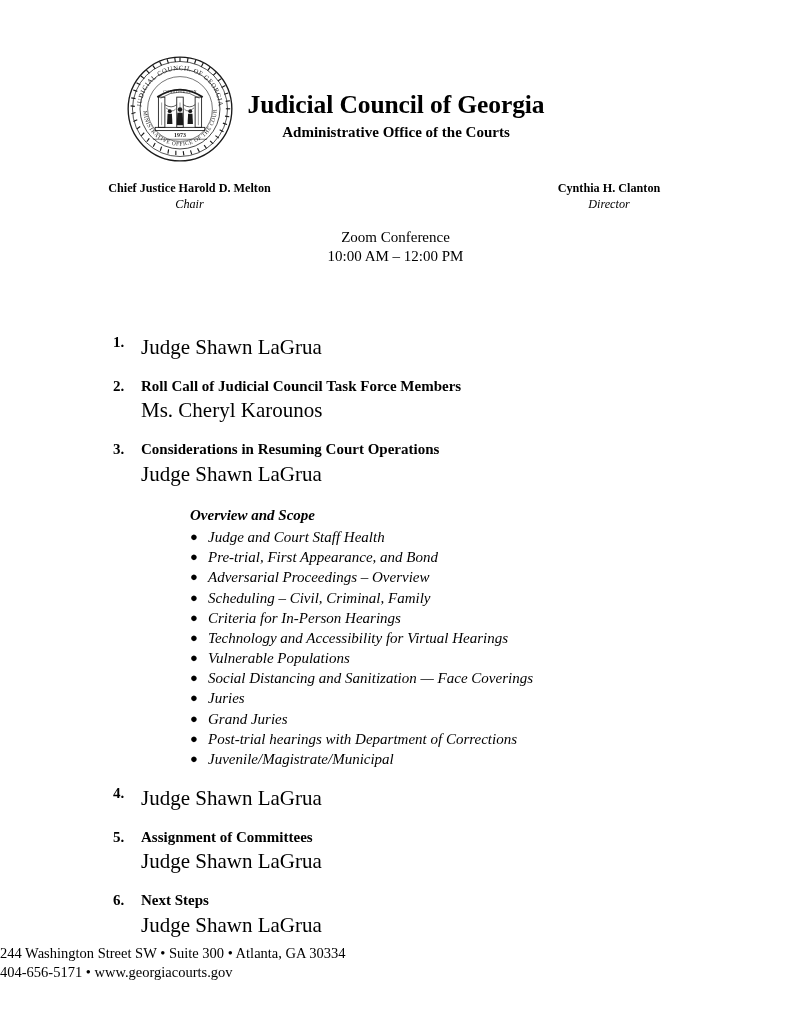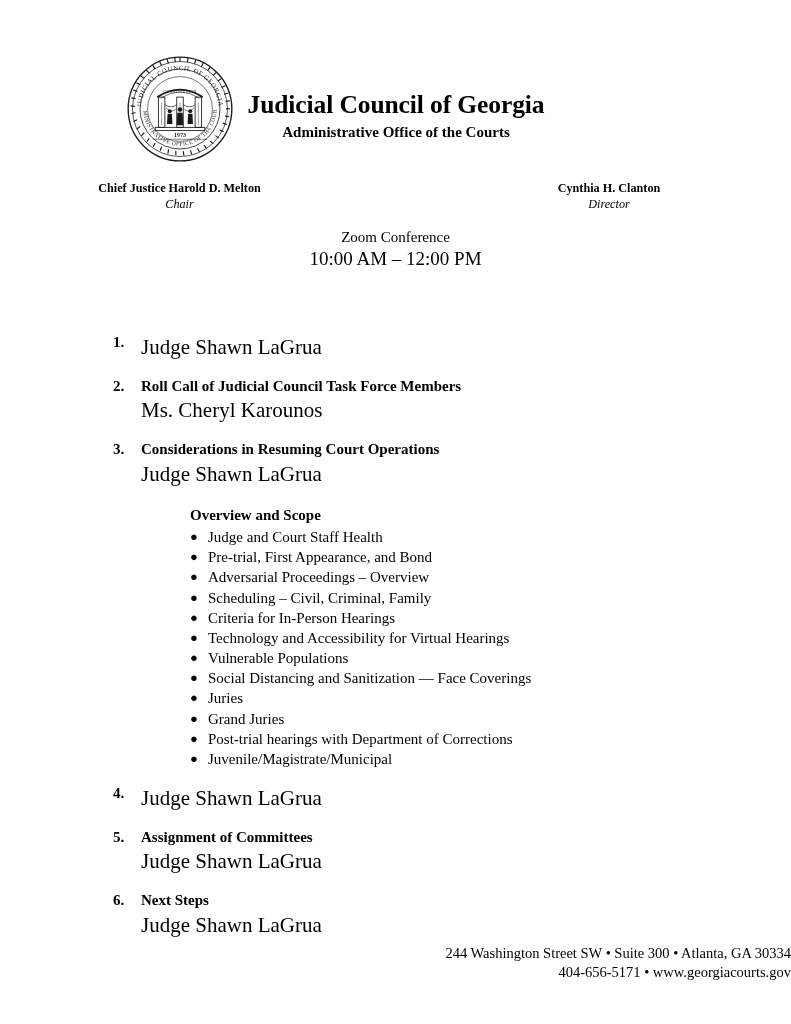--- a/index.html
+++ b/index.html
@@ -57,21 +57,21 @@
     font-size: 15px;
     font-weight: bold;
     line-height: 1.2;
     margin-top: 3px;
     white-space: nowrap;
   }
 
   
   .officers {
     position: absolute;
-    left: 0;
+    left: 10px;
     right: 0;
     top: 180px;
     height: 42px;
   }
   .officer {
     position: absolute;
     text-align: center;
     font-size: 12.2px;
     line-height: 1.32;
   }
@@ -98,21 +98,21 @@
     line-height: 1.26;
     margin-top: 1px;
   }
   .meeting-date {
     font-size: 15px;
     font-weight: bold;
     line-height: 1.27;
     margin-top: 21px;
   }
   .meeting-time {
-    font-size: 19px;
+    font-size: 15px;
     line-height: 1.27;
   }
 
   
   .agenda {
     position: absolute;
     left: 0;
     right: 0;
     top: 333px;
   }
@@ -138,20 +138,21 @@
   }
   .agenda-item .presenter {
     font-size: 21px;
     line-height: 1.36;
   }
 
   .subsection {
     margin-top: 18px;
     margin-bottom: 12px;
     padding-left: 49px; 
+    font-style: italic;
   }
   .subsection-heading {
     font-size: 15px;
     font-weight: bold;
     line-height: 1.32;
     margin-bottom: 1px;
   }
   .bullets {
     list-style: none;
     margin: 0;
@@ -171,21 +172,21 @@
     font-size: 13px;
     line-height: 1.55;
   }
 
   
   .footer {
     position: absolute;
     left: 0;
     right: 0;
     bottom: 42px;
-    text-align: right;
+    text-align: left;
   }
   .footer-line {
     font-size: 14.5px;
     line-height: 1.3;
     white-space: nowrap;
   }
 </style>
 </head>
 <body>
 

